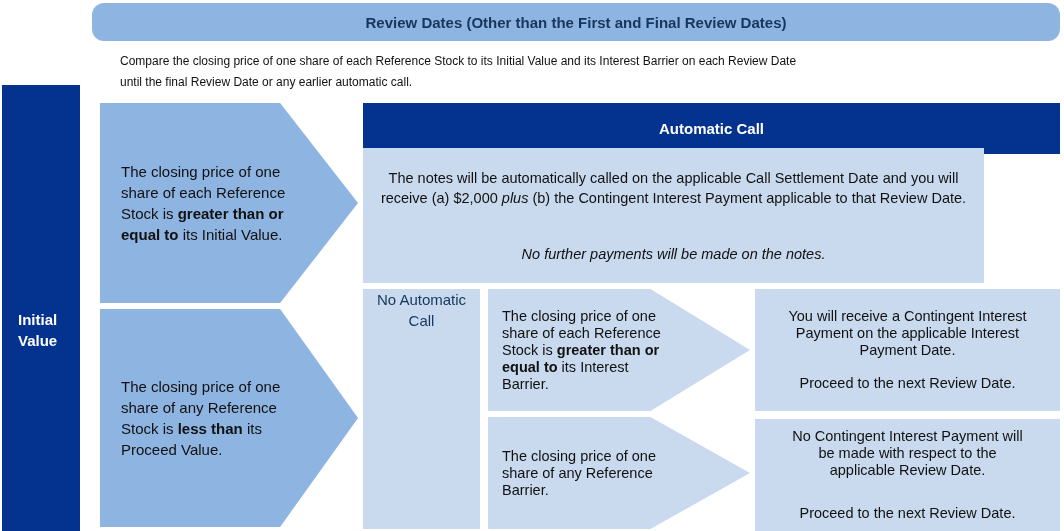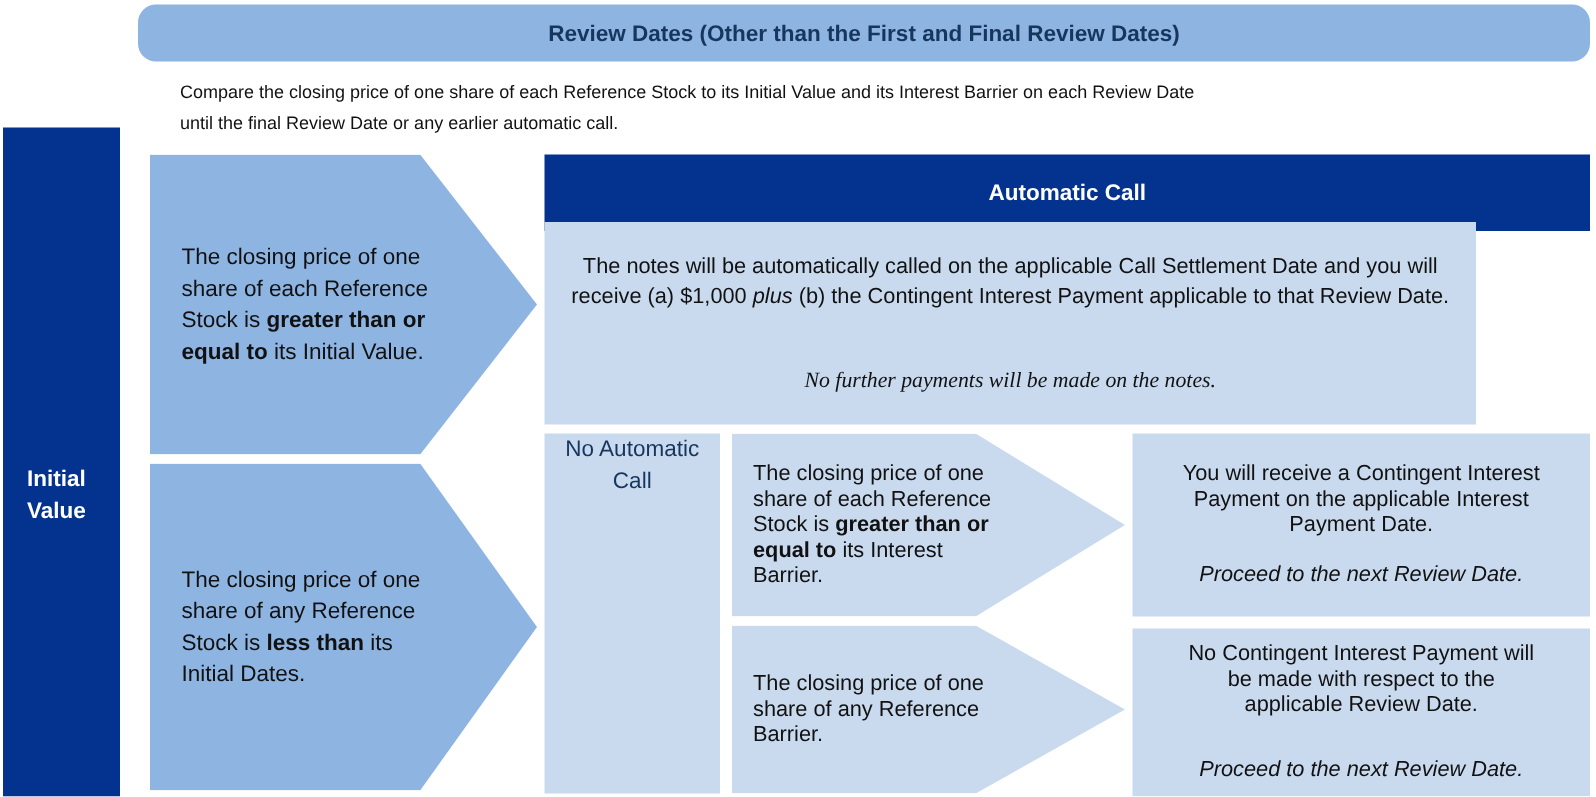--- a/index.html
+++ b/index.html
@@ -58,21 +58,21 @@
     display:flex;align-items:center;justify-content:center;
     font-size:15px;font-weight:bold;
   }
   
   .auto-call-body{
     position:absolute;left:363px;top:148px;width:621px;height:135px;
     background:var(--pale-blue);
     display:flex;flex-direction:column;align-items:center;justify-content:center;
     font-size:14.5px;line-height:20px;text-align:center;
   }
-  .auto-call-body .note{margin-top:36px;font-style:italic;font-family:Liberation Serif, serif;}
+  .auto-call-body .note{margin-top:36px;font-style:italic;}
 
   
   .no-call-box{
     position:absolute;left:363px;top:289px;width:117px;height:240px;
     background:var(--pale-blue);
     display:flex;flex-direction:column;align-items:center;
     text-align:center;font-size:15px;line-height:21px;color:var(--header-text);
   }
 
   
@@ -86,21 +86,21 @@
   .sub-arrow.bottom{top:417px;height:112px;}
 
   
   .result-box{
     position:absolute;left:755px;width:305px;background:var(--pale-blue);
     display:flex;flex-direction:column;align-items:center;justify-content:center;
     text-align:center;font-size:14.5px;line-height:17px;
   }
   .result-box.top{top:289px;height:122px;}
   .result-box.bottom{top:419px;height:112px;gap:10px;}
-  .result-box .p2{margin-top:16px;font-style:italic;}
+  .result-box .p2{margin-top:16px;}
 </style>
 </head>
 <body>
 
 <div class="canvas">
 
   <div class="title-bar">
     <span>Review Dates (Other than the First and Final Review Dates)</span>
   </div>
 
@@ -119,29 +119,29 @@
     <div class="line"><span>Stock is </span><strong>greater than or</strong></div>
     <div class="line"><strong>equal to</strong><span> its Initial Value.</span></div>
   </div>
 
   <div class="auto-call-header">
     <span>Automatic Call</span>
   </div>
 
   <div class="auto-call-body">
     <div class="line">The notes will be automatically called on the applicable Call Settlement Date and you will</div>
-    <div class="line"><span>receive (a) $1,000 </span><em>plus</em><span> (b) the Contingent Interest Payment applicable to that Review Date.</span></div>
+    <div class="line"><span>receive (a) $2,000 </span><em>plus</em><span> (b) the Contingent Interest Payment applicable to that Review Date.</span></div>
     <div class="line note">No further payments will be made on the notes.</div>
   </div>
 
   <div class="big-arrow down">
     <div class="line">The closing price of one</div>
     <div class="line">share of any Reference</div>
     <div class="line"><span>Stock is </span><strong>less than</strong><span> its</span></div>
-    <div class="line">Initial Dates.</div>
+    <div class="line">Proceed Value.</div>
   </div>
 
   <div class="no-call-box">
     <span>No Automatic Call</span>
   </div>
 
   <div class="sub-arrow top">
     <div class="line">The closing price of one</div>
     <div class="line">share of each Reference</div>
     <div class="line"><span>Stock is </span><strong>greater than or</strong></div>

